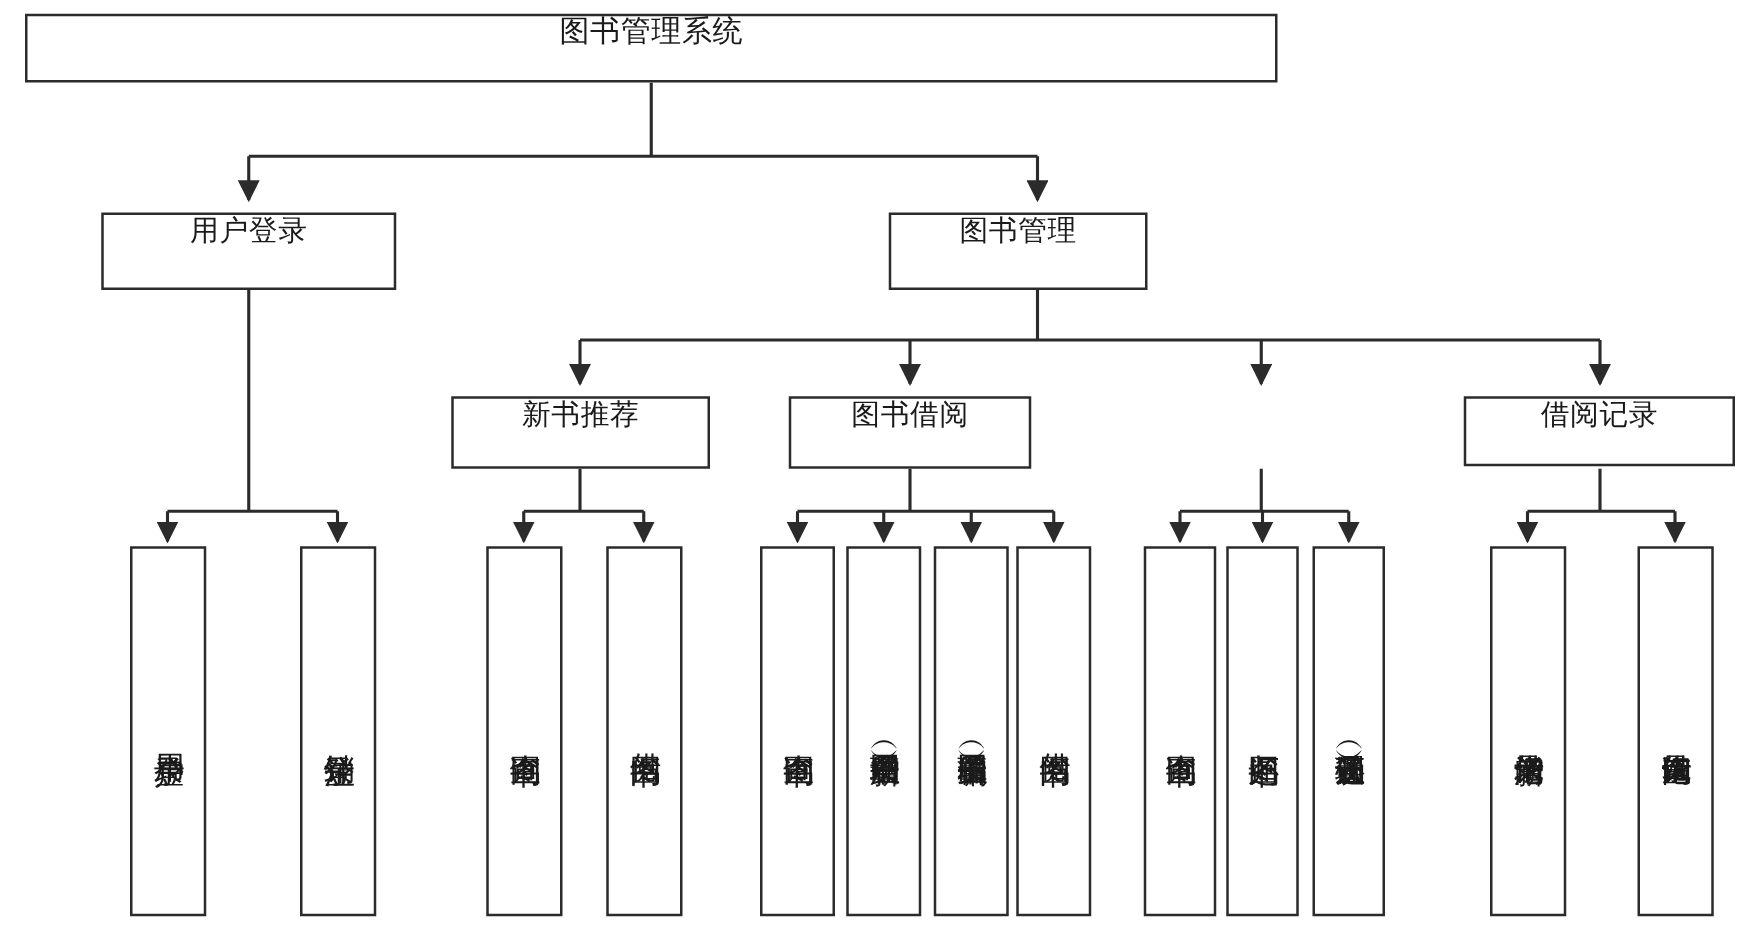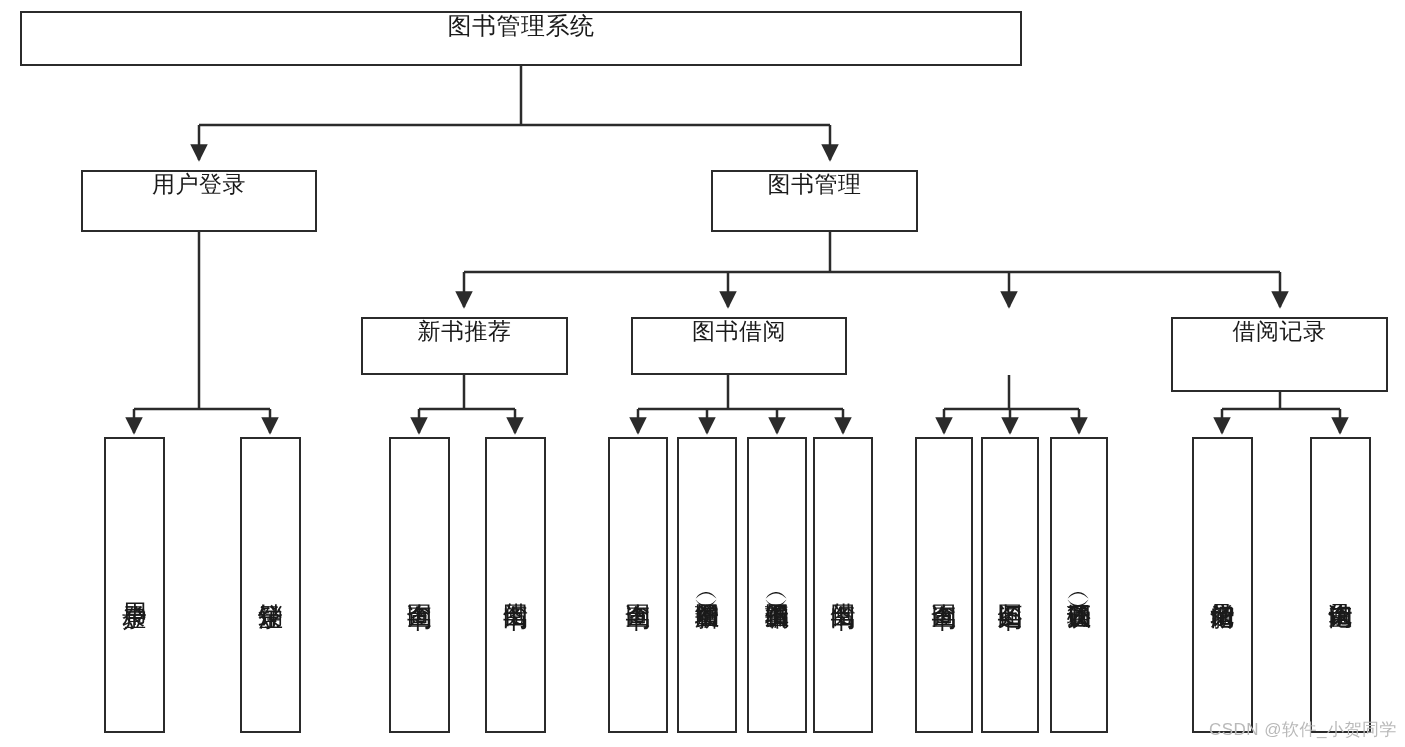--- a/index.html
+++ b/index.html
@@ -144,24 +144,24 @@
   <div class="node horiz" style="left:81px; top:170px; width:236px; height:62px;">
     <span class="label">用户登录</span>
   </div>
   <div class="node horiz" style="left:711px; top:170px; width:207px; height:62px;">
     <span class="label">图书管理</span>
   </div>
 
   <div class="node horiz" style="left:361px; top:317px; width:207px; height:58px;">
     <span class="label">新书推荐</span>
   </div>
-  <div class="node horiz" style="left:631px; top:317px; width:216px; height:58px;">
+  <div class="node horiz" style="left:631px; top:317px; width:194px; height:58px;">
     <span class="label">图书借阅</span>
   </div>
-  <div class="node horiz" style="left:1171px; top:317px; width:217px; height:75px;">
+  <div class="node horiz" style="left:1171px; top:317px; width:217px; height:56px;">
     <span class="label">借阅记录</span>
   </div>
 
   <div class="node vert" style="left:104px; top:437px; width:61px; height:296px;">
     <span class="label">用户登录</span>
   </div>
   <div class="node vert" style="left:240px; top:437px; width:61px; height:296px;">
     <span class="label">注销登录</span>
   </div>
 
@@ -195,15 +195,14 @@
     <span class="label">确认归还（管理员）</span>
   </div>
 
   <div class="node vert long" style="left:1192px; top:437px; width:61px; height:296px;">
     <span class="label">新增借阅记录</span>
   </div>
   <div class="node vert long" style="left:1310px; top:437px; width:61px; height:296px;">
     <span class="label">查询借阅记录</span>
   </div>
 
-  <div class="watermark">CSDN @软件_小贺同学</div>
 
 </div>
 
 </body></html>

